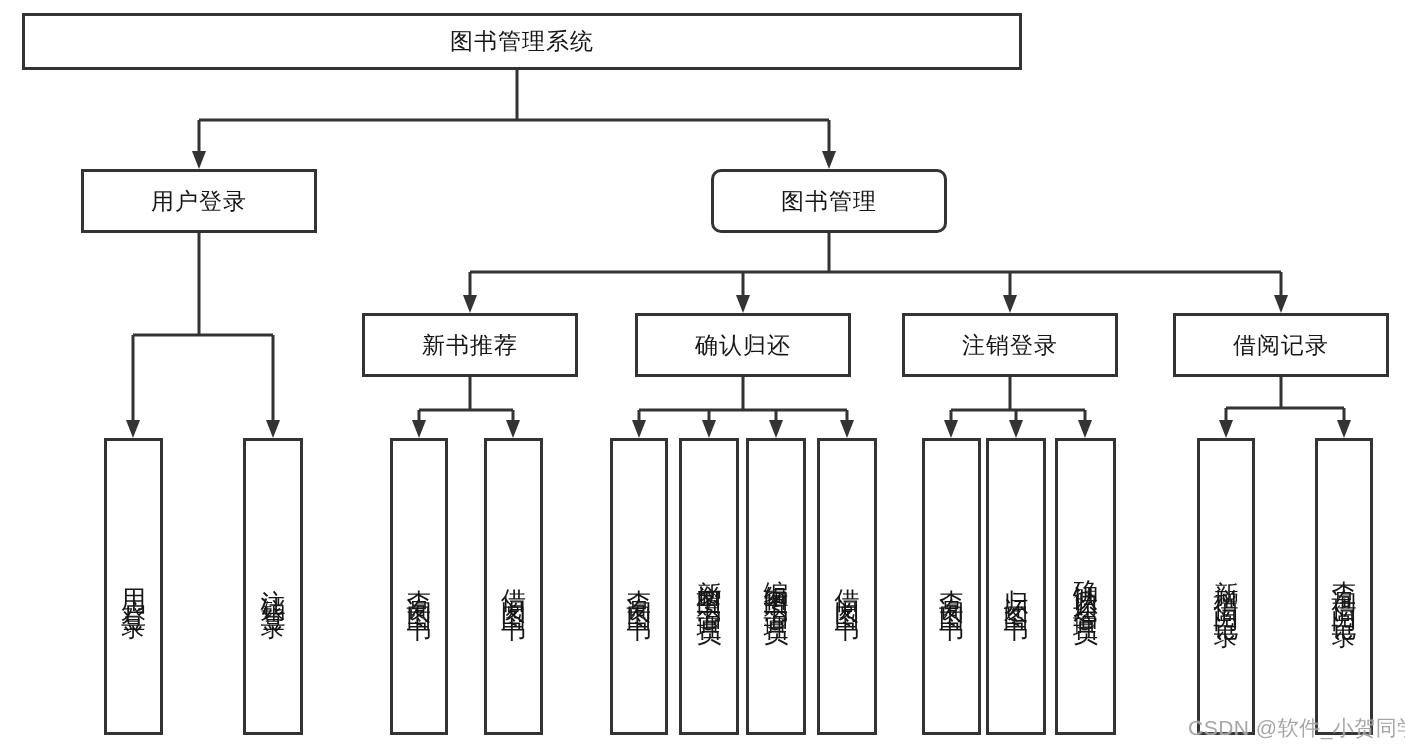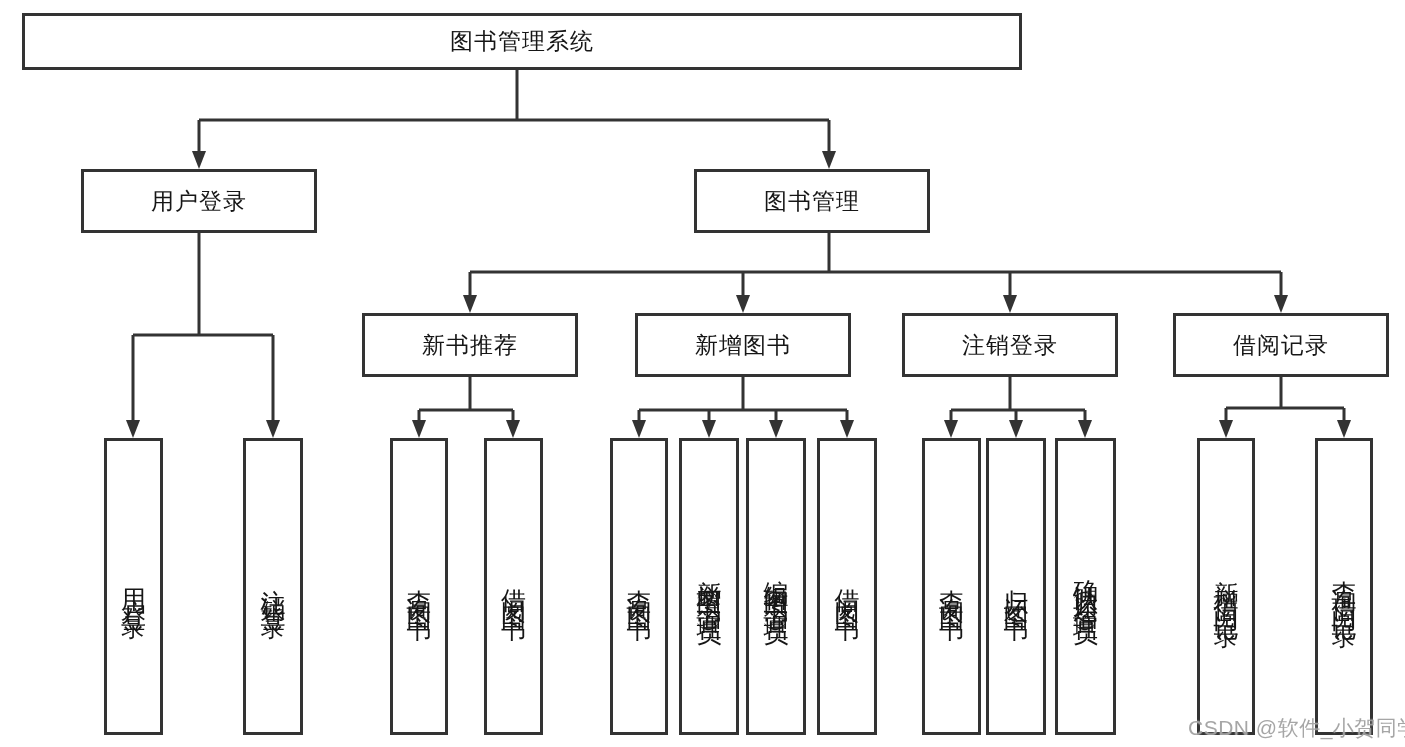--- a/index.html
+++ b/index.html
@@ -76,29 +76,29 @@
     </g>
   </svg>
 
   <div class="node h-node" style="left:22px;top:13px;width:1000px;height:57px;">
     <span class="lbl">图书管理系统</span>
   </div>
 
   <div class="node h-node" style="left:81px;top:169px;width:236px;height:64px;">
     <span class="lbl">用户登录</span>
   </div>
-  <div class="node h-node" style="left:694px;top:169px;width:236px;height:64px;">
+  <div class="node h-node" style="left:711px;top:169px;width:236px;height:64px;border-radius:10px;">
     <span class="lbl">图书管理</span>
   </div>
 
   <div class="node h-node" style="left:362px;top:313px;width:216px;height:64px;">
     <span class="lbl">新书推荐</span>
   </div>
   <div class="node h-node" style="left:635px;top:313px;width:216px;height:64px;">
-    <span class="lbl">新增图书</span>
+    <span class="lbl">确认归还</span>
   </div>
   <div class="node h-node" style="left:902px;top:313px;width:216px;height:64px;">
     <span class="lbl">注销登录</span>
   </div>
   <div class="node h-node" style="left:1173px;top:313px;width:216px;height:64px;">
     <span class="lbl">借阅记录</span>
   </div>
 
   <div class="node v-node" style="left:104px;top:438px;width:59px;height:297px;">
     <span class="lbl">用户登录</span>

